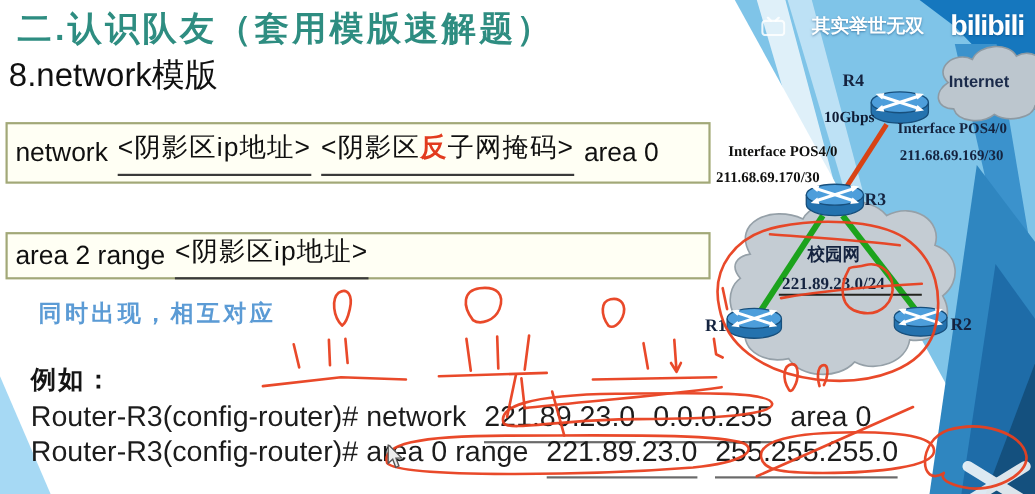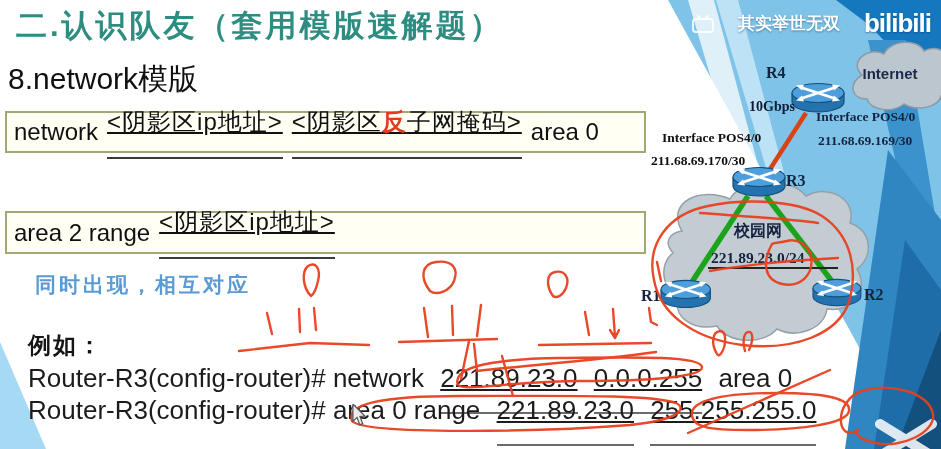--- a/index.html
+++ b/index.html
@@ -3,27 +3,27 @@
 <meta charset="utf-8">
 <style>
   html,body{margin:0;padding:0;}
   .stage{position:relative;width:941px;height:449px;background:#ffffff;overflow:hidden;
          font-family:"Liberation Sans",sans-serif;}
   .abs{position:absolute;}
   svg{display:block;}
   
   .title{left:16px;top:5px;font-size:31px;font-weight:bold;color:#2E8D81;letter-spacing:3px;white-space:nowrap;}
   .heading{left:8px;font-size:30px;color:#101010;white-space:nowrap;}
-  .h-net{top:59px;text-align:right;}
+  .h-net{top:48px;text-align:right;}
   .h-area{top:165px;}
   .tplbox{left:5px;width:641px;background:#FFFFF4;border:2px solid #A2A878;
           font-size:24px;color:#101010;white-space:nowrap;display:flex;align-items:center;padding-left:7px;box-sizing:border-box;}
-  .box-net{top:111px;height:42px;align-items:center;}
+  .box-net{top:111px;height:56px;align-items:center;}
   .box-area{top:211px;height:43px;}
-  .u{border-bottom:2px solid #3a3a3a;padding-bottom:19px;text-decoration:underline;}
+  .u{border-bottom:2px solid #3a3a3a;padding-bottom:8px;}
   .sp{margin-left:9px;}
   .red{color:#E23B1E;font-weight:bold;}
   .cjk{letter-spacing:1px;}
   .note{left:35px;top:271px;font-size:21px;font-weight:bold;color:#5B9BD5;letter-spacing:3px;white-space:nowrap;}
   .example{left:28px;top:330px;font-size:23px;font-weight:bold;color:#151515;letter-spacing:2px;}
   .cfg{left:28px;font-size:26px;color:#1c1c1c;white-space:nowrap;}
   .cfg1{top:363px;}
   .cfg2{top:395px;}
   .cfg .u{border-bottom:2px solid #6a6a6a;}
   

